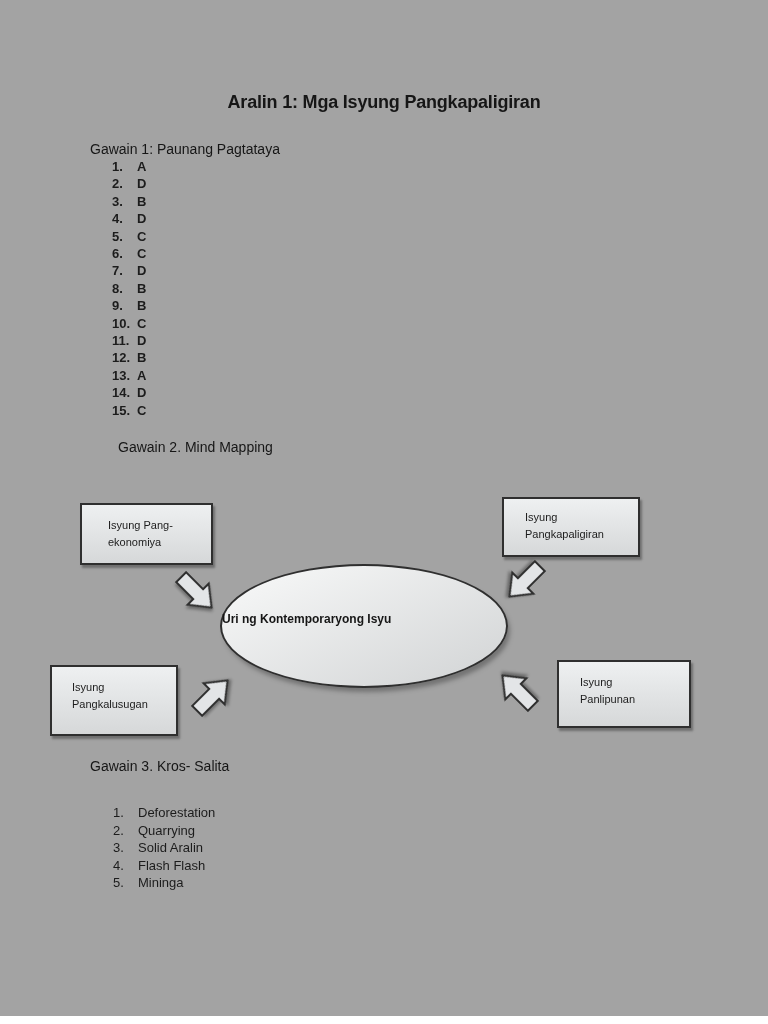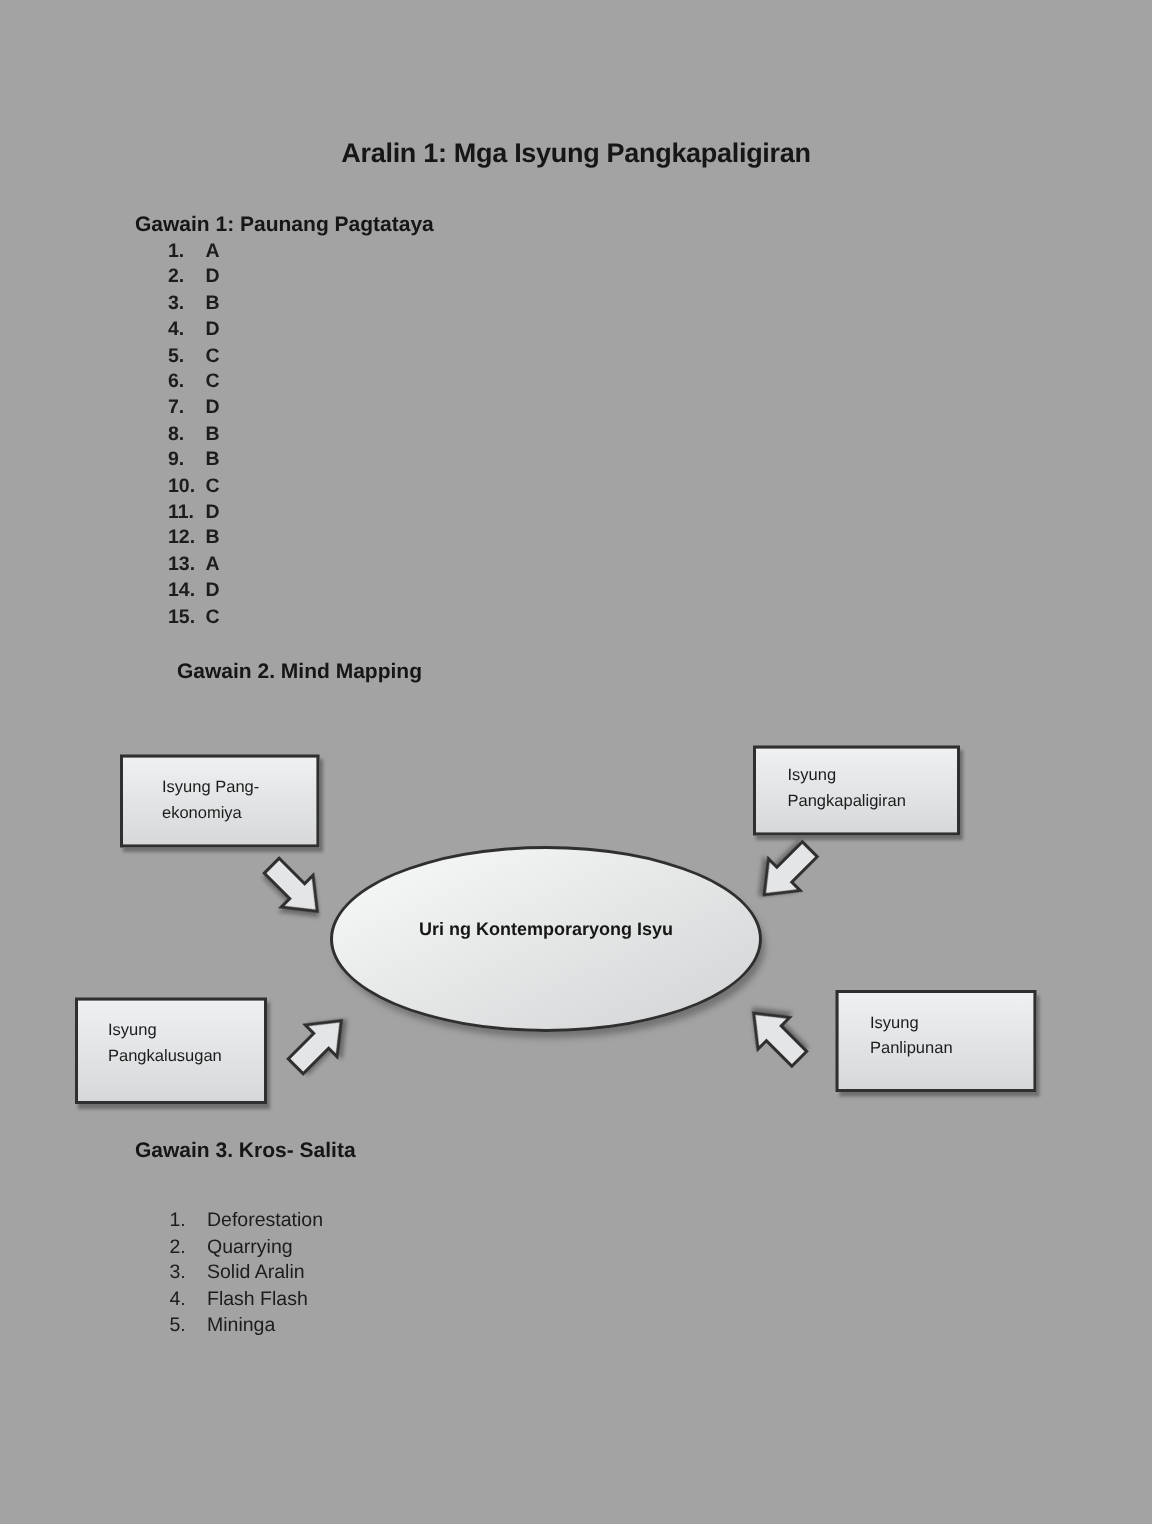--- a/index.html
+++ b/index.html
@@ -24,21 +24,21 @@
     text-align: center;
     font-size: 18px;
     font-weight: bold;
     letter-spacing: -0.2px;
     color: #161616;
   }
   .section-heading {
     position: absolute;
     left: 90px;
     font-size: 14px;
-    font-weight: bold;
+    font-weight: normal;
     color: #161616;
     white-space: nowrap;
   }
   #g1-heading { top: 141px; }
   #g2-heading { top: 439px; margin-left: 28px; }
   #g3-heading { top: 758px; }
 
   .answer-list {
     position: absolute;
     left: 112px;
@@ -83,21 +83,20 @@
     top: 564px;
     width: 288px;
     height: 124px;
     box-sizing: border-box;
     border: 2px solid #2f2f2f;
     border-radius: 50%;
     background: linear-gradient(155deg, #f3f4f4 15%, #d5d7d8 90%);
     box-shadow: 3px 5px 4px -1px rgba(70,70,70,0.5);
     display: flex;
     align-items: center;
-    justify-content: center;
     padding-bottom: 14px;
     font-size: 12px;
     font-weight: bold;
     color: #161616;
     text-align: center;
   }
   .mm-arrow {
     position: absolute;
     width: 56px;
     height: 56px;

